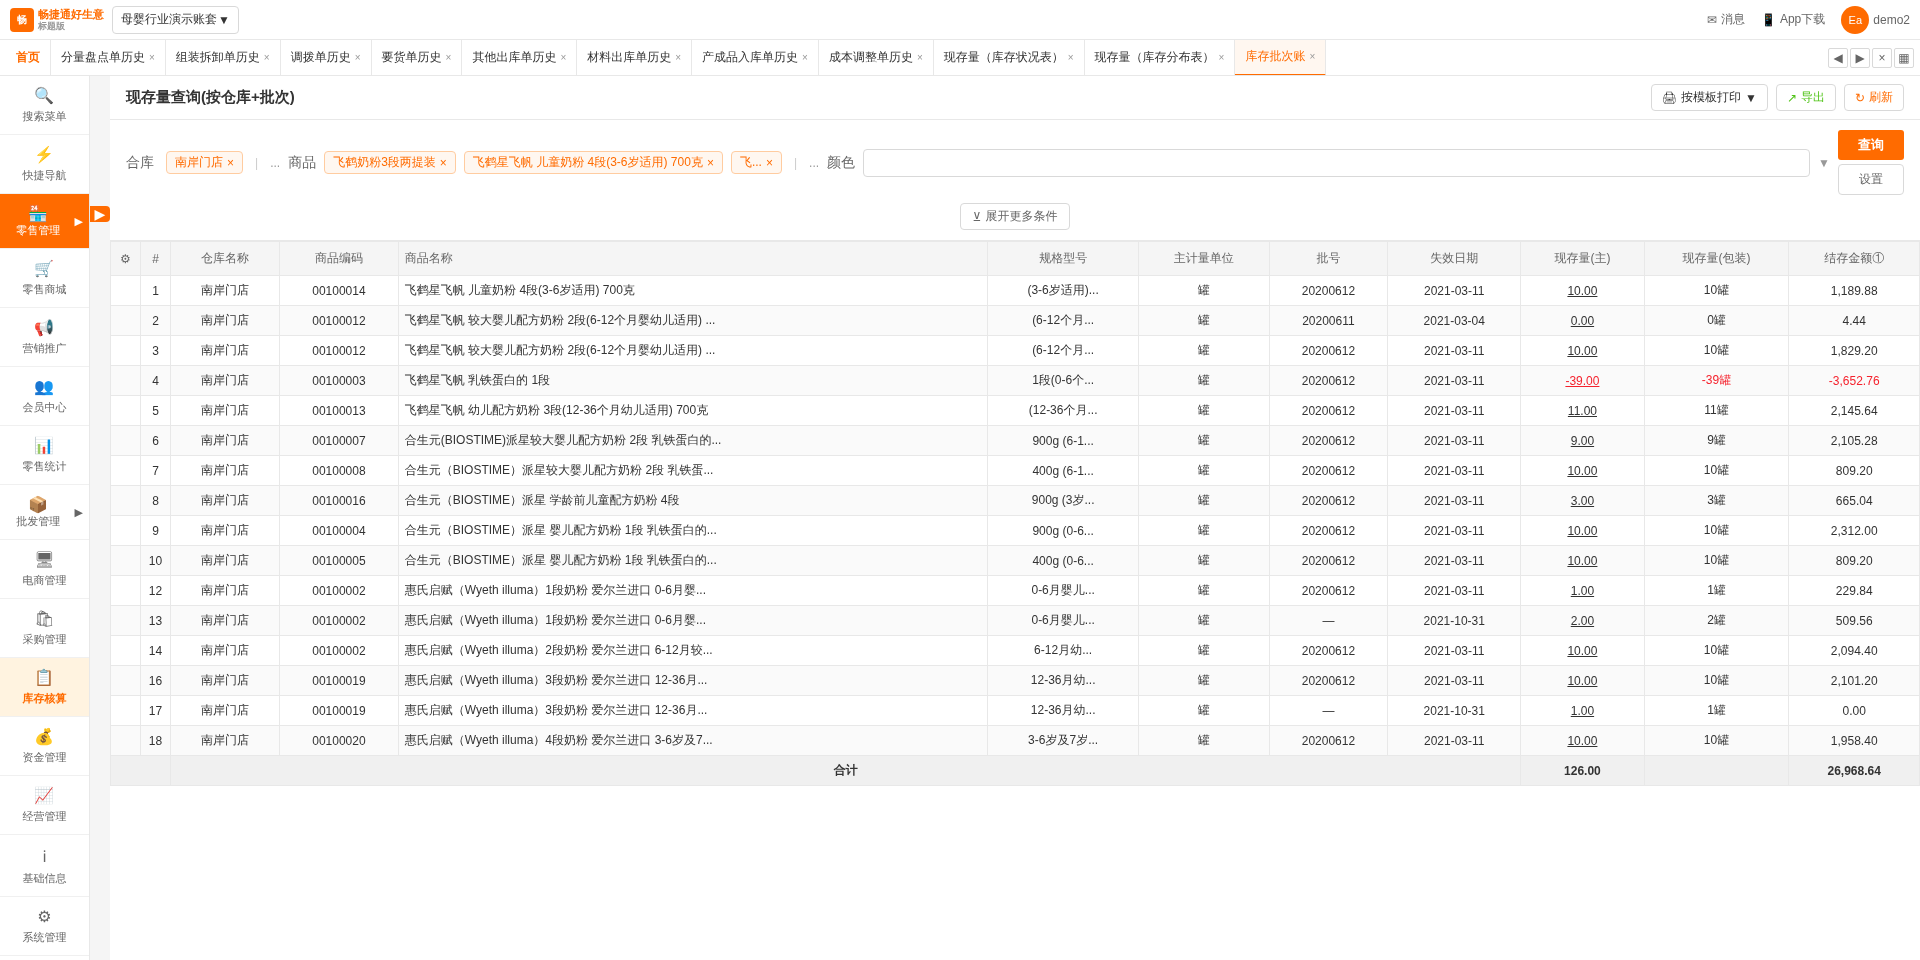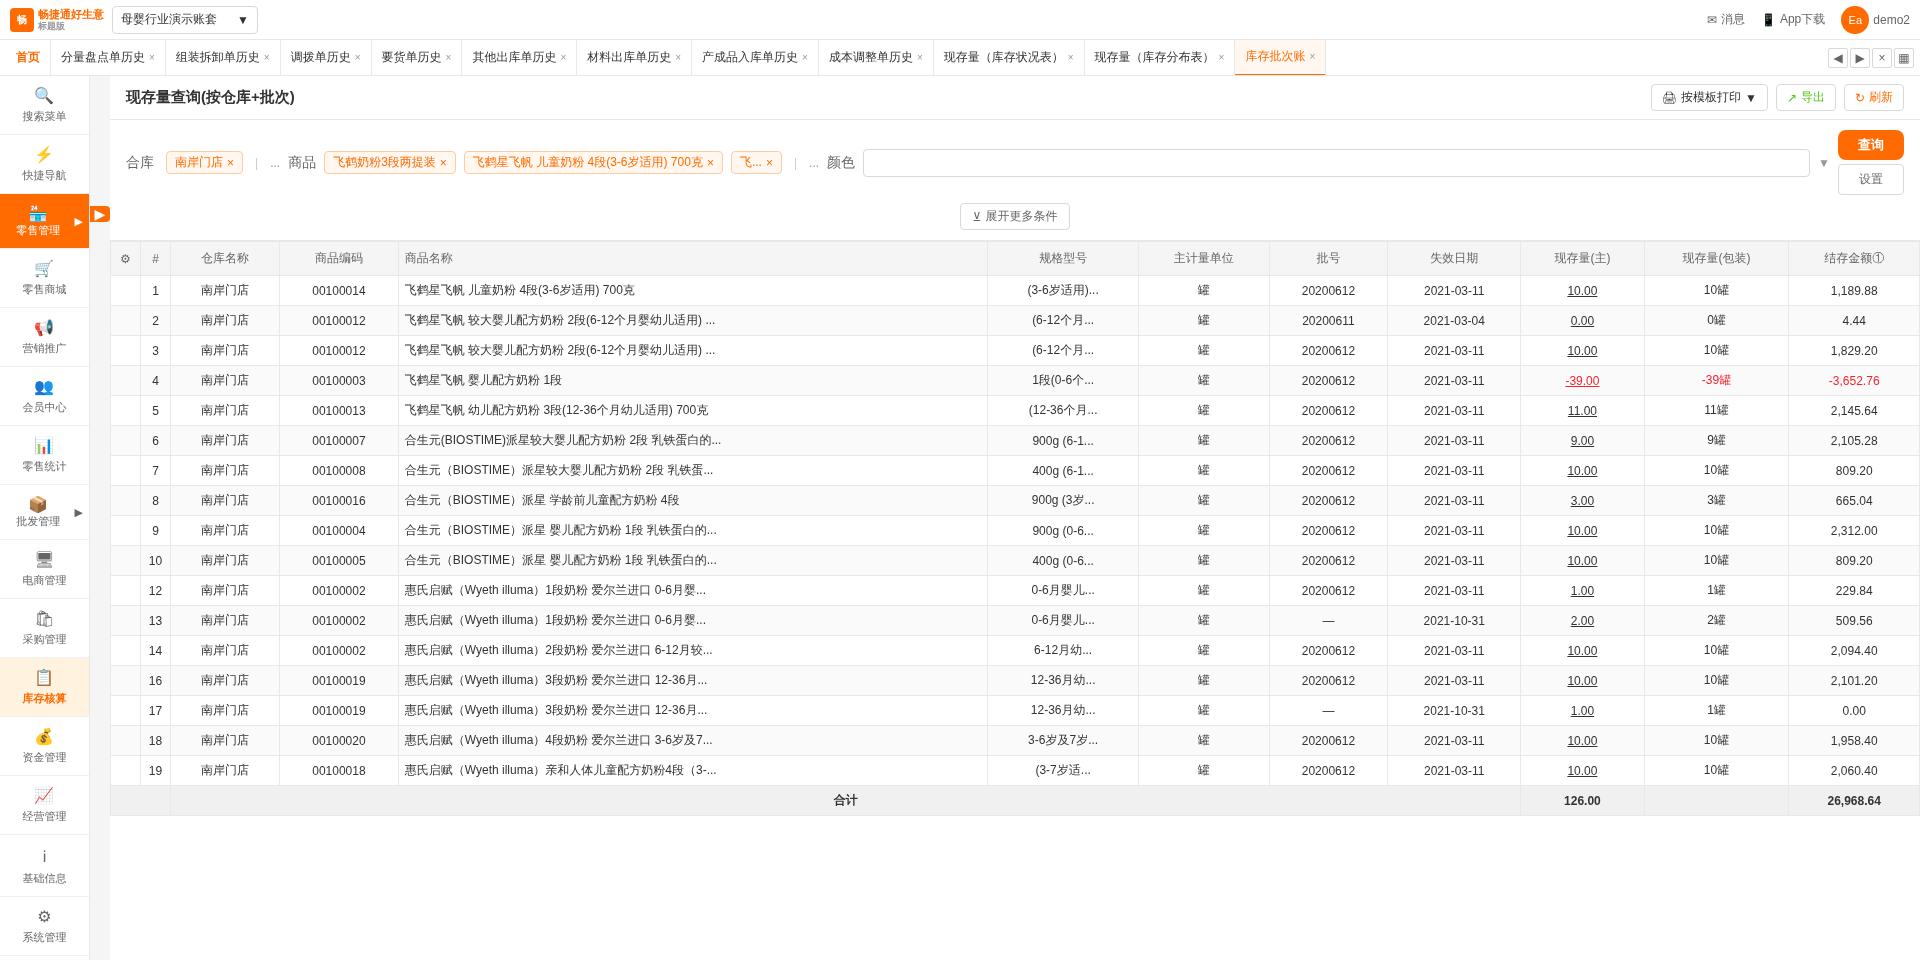--- a/index.html
+++ b/index.html
@@ -6,21 +6,21 @@
     body { font-family: 'Microsoft YaHei', Arial, sans-serif; font-size: 12px; background: #f5f5f5; color: #333; overflow: hidden; }
 
     
     .top-bar {
       display: flex; align-items: center; background: #fff; height: 40px;
       padding: 0 10px; border-bottom: 1px solid #e8e8e8; justify-content: space-between;
     }
     .top-bar-left { display: flex; align-items: center; gap: 8px; }
     .logo { color: #ff6b00; font-weight: bold; font-size: 13px; display: flex; align-items: center; gap: 4px; }
     .logo-icon { width: 24px; height: 24px; background: #ff6b00; border-radius: 4px; display: flex; align-items: center; justify-content: center; color: white; font-size: 10px; }
-    .dropdown-selector { display: flex; align-items: center; gap: 20px; padding: 12px 8px; border: 1px solid #d9d9d9; border-radius: 4px; height: 28px; cursor: pointer; background: #fff; font-size: 12px; }
+    .dropdown-selector { display: flex; align-items: center; gap: 1px; padding: 12px 8px; border: 1px solid #d9d9d9; border-radius: 4px; height: 28px; cursor: pointer; background: #fff; font-size: 12px; }
     .top-bar-right { display: flex; align-items: center; gap: 16px; }
     .top-right-item { display: flex; align-items: center; gap: 4px; cursor: pointer; color: #666; font-size: 12px; }
     .avatar { width: 28px; height: 28px; border-radius: 50%; background: #ff6b00; color: white; display: flex; align-items: center; justify-content: center; font-size: 11px; }
 
     
     .tab-bar {
       display: flex; align-items: center; background: #fff; height: 36px;
       border-bottom: 1px solid #e8e8e8; padding: 0 6px; overflow: hidden;
     }
     .tab-item {
@@ -76,21 +76,21 @@
       font-size: 12px; color: #ff6b00;
     }
     .filter-tag .close { cursor: pointer; color: #ff6b00; }
     .filter-more { color: #999; cursor: pointer; }
     .filter-expand-btn {
       display: flex; align-items: center; gap: 4px; padding: 4px 12px;
       border: 1px solid #d9d9d9; border-radius: 4px; cursor: pointer;
       background: #fff; font-size: 12px; color: #666; margin: 0 auto;
     }
     .btn-query {
-      background: #ff6b00; color: white; border: none; border-radius: 8px;
+      background: #ff6b00; color: white; border: none; border-radius: 3px;
       padding: 6px 20px; cursor: pointer; font-size: 13px; font-weight: bold;
     }
     .btn-settings {
       background: #fff; color: #666; border: 1px solid #d9d9d9; border-radius: 4px;
       padding: 6px 16px; cursor: pointer; font-size: 12px; display: block; text-align: center; margin-top: 4px;
     }
     .query-btn-group { display: flex; flex-direction: column; margin-left: auto; }
 
     
     .table-container { flex: 1; overflow: auto; background: #fff; }
@@ -418,21 +418,21 @@
       <td>2021-03-11</td>
       <td style="text-decoration:underline;cursor:pointer">10.00</td>
       <td style="">10罐</td>
       <td style="">1,829.20</td>
     </tr>
             <tr>
       <td></td>
       <td>4</td>
       <td>南岸门店</td>
       <td>00100003</td>
-      <td class="td-left">飞鹤星飞帆 婴儿配方奶粉 1段</td>
+      <td class="td-left">飞鹤星飞帆 乳铁蛋白的 1段</td>
       <td>1段(0-6个...</td>
       <td>罐</td>
       <td>20200612</td>
       <td>2021-03-11</td>
       <td style="color:#f5222d;text-decoration:underline;cursor:pointer">-39.00</td>
       <td style="color:#f5222d;">-39罐</td>
       <td style="color:#f5222d;">-3,652.76</td>
     </tr>
             <tr>
       <td></td>
@@ -594,34 +594,20 @@
       <td>南岸门店</td>
       <td>00100020</td>
       <td class="td-left">惠氏启赋（Wyeth illuma）4段奶粉 爱尔兰进口 3-6岁及7...</td>
       <td>3-6岁及7岁...</td>
       <td>罐</td>
       <td>20200612</td>
       <td>2021-03-11</td>
       <td style="text-decoration:underline;cursor:pointer">10.00</td>
       <td style="">10罐</td>
       <td style="">1,958.40</td>
-    </tr>
-            <tr>
-      <td></td>
-      <td>19</td>
-      <td>南岸门店</td>
-      <td>00100018</td>
-      <td class="td-left">惠氏启赋（Wyeth illuma）亲和人体儿童配方奶粉4段（3-...</td>
-      <td>(3-7岁适...</td>
-      <td>罐</td>
-      <td>20200612</td>
-      <td>2021-03-11</td>
-      <td style="text-decoration:underline;cursor:pointer">10.00</td>
-      <td style="">10罐</td>
-      <td style="">2,060.40</td>
     </tr>
           </tbody>
         <tfoot>
           <tr class="footer-row">
             <td colspan="2"></td>
             <td colspan="7" style="text-align:center">合计</td>
             <td>126.00</td>
             <td></td>
             <td>26,968.64</td>
           </tr>

